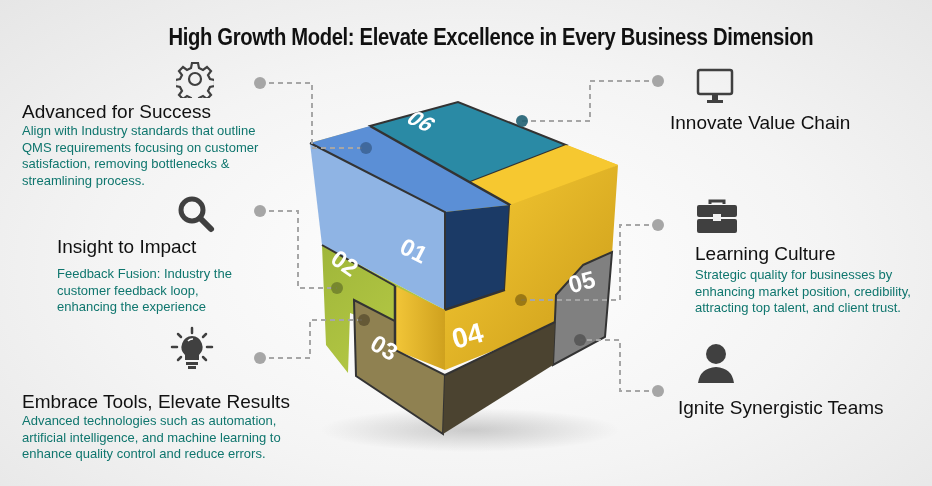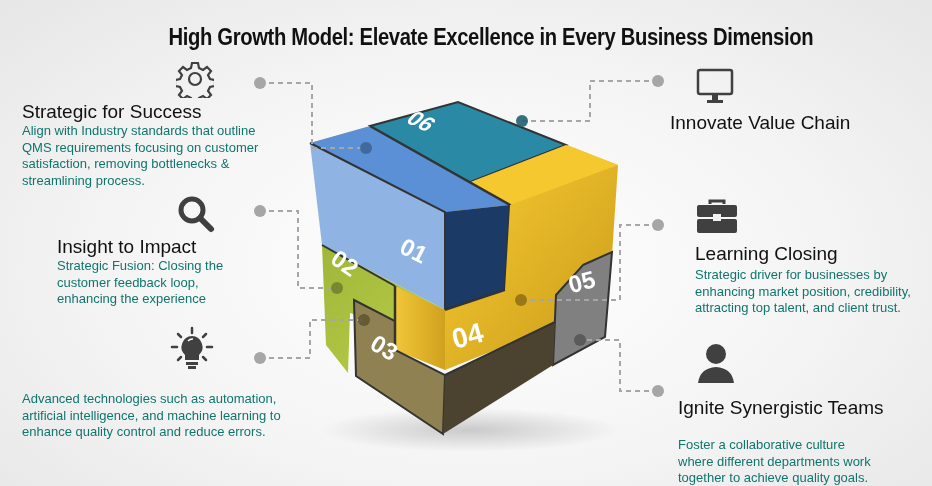--- a/index.html
+++ b/index.html
@@ -146,44 +146,42 @@
   <rect x="2" y="7" width="40" height="12" rx="2" fill="#404040"></rect>
   <rect x="2" y="21" width="40" height="14" rx="2" fill="#404040"></rect>
   <rect x="18" y="16" width="8" height="7" fill="#f2f2f2"></rect>
 </svg>
 <svg class="icon" style="left:695px;top:342px" width="42" height="42" viewBox="0 0 42 42">
   <circle cx="21" cy="12" r="10" fill="#404040"></circle>
   <path d="M3,41 q2,-15 18,-16 q16,1 18,16 z" fill="#404040"></path>
 </svg>
 
 <div class="block" style="left:22px;top:101px;">
-  <div class="head">Strategic for Success</div>
+  <div class="head">Advanced for Success</div>
   <div class="desc">Align with Industry standards that outline
 QMS requirements focusing on customer
 satisfaction, removing bottlenecks &amp;
 streamlining process.</div>
 </div>
 <div class="block" style="left:57px;top:236px;">
-  <div class="head" style="margin-bottom:0">Insight to Impact</div>
-  <div class="desc">Strategic Fusion: Closing the
+  <div class="head" style="margin-bottom:8px">Insight to Impact</div>
+  <div class="desc">Feedback Fusion: Industry the
 customer feedback loop,
 enhancing the experience</div>
 </div>
 <div class="block" style="left:22px;top:391px;">
+  <div class="head">Embrace Tools, Elevate Results</div>
   <div class="desc">Advanced technologies such as automation,
 artificial intelligence, and machine learning to
 enhance quality control and reduce errors.</div>
 </div>
 <div class="block" style="left:670px;top:112px;">
   <div class="head">Innovate Value Chain</div>
 </div>
 <div class="block" style="left:695px;top:243px;">
-  <div class="head" style="margin-bottom:2px">Learning Closing</div>
-  <div class="desc">Strategic driver for businesses by
+  <div class="head" style="margin-bottom:2px">Learning Culture</div>
+  <div class="desc">Strategic quality for businesses by
 enhancing market position, credibility,
 attracting top talent, and client trust.</div>
 </div>
 <div class="block" style="left:678px;top:397px;">
   <div class="head" style="margin-bottom:18px">Ignite Synergistic Teams</div>
-  <div class="desc">Foster a collaborative culture
-where different departments work
-together to achieve quality goals.</div>
 </div>
 
 </body></html>

